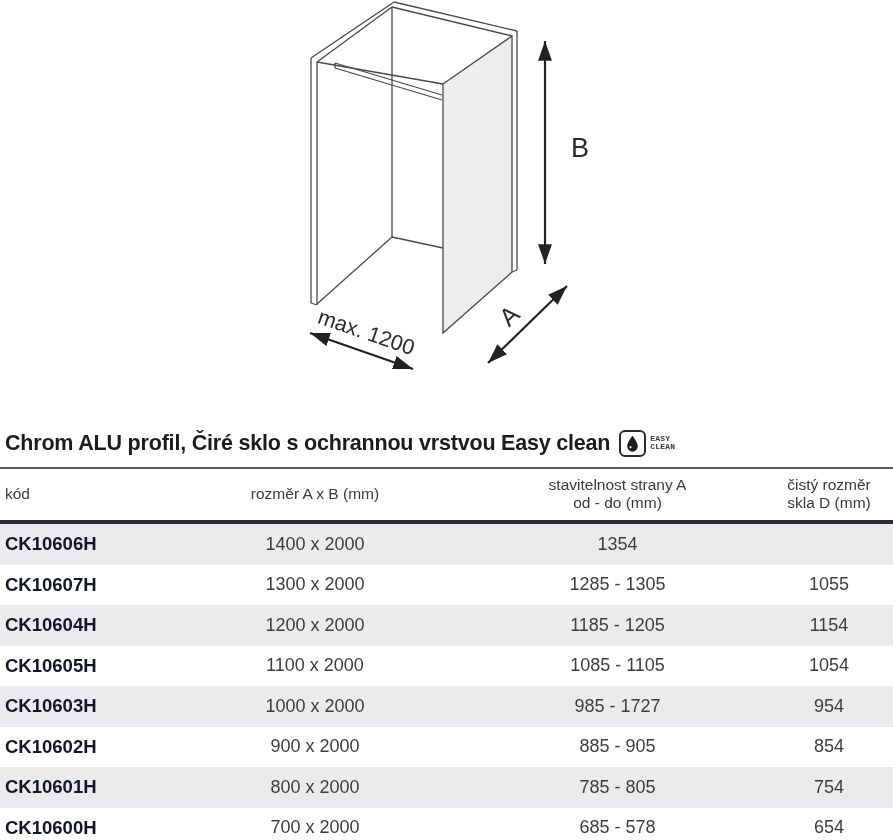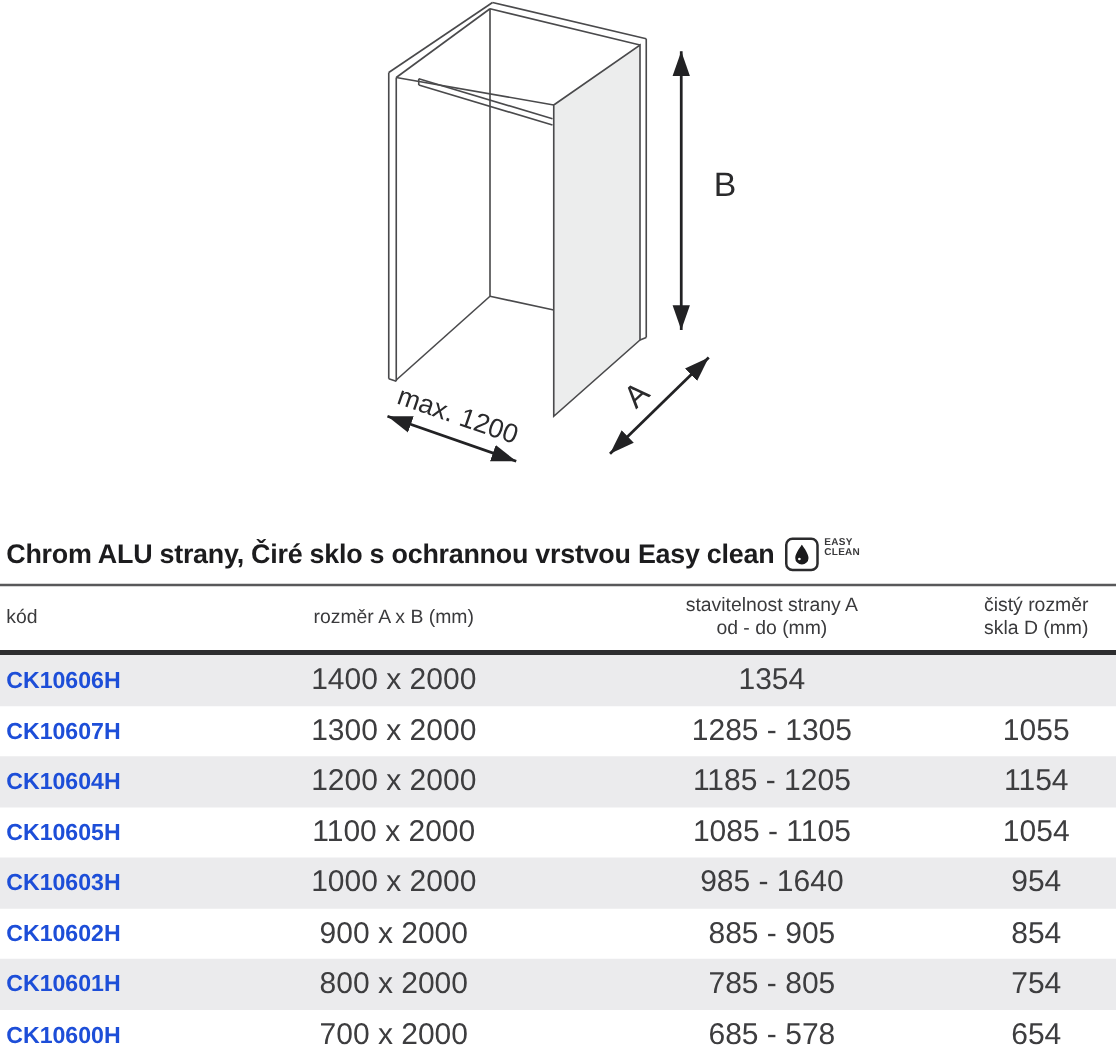--- a/index.html
+++ b/index.html
@@ -8,41 +8,41 @@
   .page { position:relative; width:893px; height:840px; }
 
   
   .diagram { position:absolute; left:280px; top:0; width:320px; height:400px; }
 
   
   .title-row { position:absolute; left:5px; top:424px; width:880px; height:38px;
     display:flex; align-items:center; }
   .page-title { font-size:21.5px; font-weight:bold; color:#1c1c1e; letter-spacing:-0.2px;
     white-space:nowrap; }
-  .badge { display:flex; margin-left:9px; }
+  .badge { display:flex; align-items:center; margin-left:9px;font-family:Liberation Mono, monospace; }
   .badge-box { width:27px; height:27px; border:2px solid #2b2b2d; border-radius:6px;
     display:flex; align-items:center; justify-content:center; background:#fff; }
   .badge-text { margin-left:4px; font-size:8px; line-height:8.5px; color:#3a3a3c;
     letter-spacing:0.2px; font-weight:bold; }
 
   
   .rule-thin { position:absolute; left:0; top:467px; width:893px; height:2px; background:#58585a; }
   .rule-thick { position:absolute; left:0; top:520px; width:893px; height:4px; background:#2e2e30; }
 
   
   .grid-row { display:grid; grid-template-columns:160px 310px 295px 128px; align-items:center; }
   .thead { position:absolute; left:0; top:468px; width:845px; height:52px; }
   .thead .grid-row { height:52px; }
   .th { font-size:15.5px; color:#3a3a3c; text-align:center; line-height:18px; }
   .th.left { text-align:left; padding-left:5px; }
   .tbody { position:absolute; left:0; top:524px; width:893px; }
   .tr { height:40.5px; }
   .tr.alt { background:#ebebed; }
-  .td { font-size:24px; color:#3d3d3f; text-align:center; }
-  .td.code { text-align:left; padding-left:5px; font-weight:bold; font-size:18.5px; color:#1d4ed8; }
+  .td { font-size:18px; color:#3d3d3f; text-align:center; }
+  .td.code { text-align:left; padding-left:5px; font-weight:bold; font-size:18.5px; color:#0f172a; }
 </style>
 </head>
 <body>
 
 <div class="page">
 
   <div class="diagram">
     <svg width="320" height="400" viewBox="0 0 320 400">
       <defs>
         <marker id="ah" viewBox="0 0 10 7" refX="10" refY="3.5" markerWidth="9" markerHeight="7" orient="auto-start-reverse">
@@ -90,21 +90,21 @@
       </g>
 
       <g>
         <line x1="30" y1="333" x2="133" y2="369" stroke="#222224" stroke-width="2.2" marker-start="url(#ah)" marker-end="url(#ah)"></line>
         <text x="84" y="339" font-size="21.5" fill="#2a2a2c" text-anchor="middle" transform="rotate(19 84 339)">max. 1200</text>
       </g>
     </svg>
   </div>
 
   <div class="title-row">
-    <span class="page-title">Chrom ALU strany, Čiré sklo s ochrannou vrstvou Easy clean</span>
+    <span class="page-title">Chrom ALU profil, Čiré sklo s ochrannou vrstvou Easy clean</span>
     <span class="badge">
       <span class="badge-box">
         <svg width="17" height="19" viewBox="0 0 24 26">
           <path d="M12 2 C12 2 4.5 11.5 4.5 17 a7.5 7.5 0 0 0 15 0 C19.5 11.5 12 2 12 2 Z" fill="#1a1a1c"></path>
           <circle cx="9.2" cy="18.2" r="1.5" fill="#ffffff"></circle>
         </svg>
       </span>
       <span class="badge-text">
         <div>EASY</div>
         <div>CLEAN</div>
@@ -151,21 +151,21 @@
     </div>
     <div class="grid-row tr">
       <div class="td code">CK10605H</div>
       <div class="td">1100 x 2000</div>
       <div class="td">1085 - 1105</div>
       <div class="td">1054</div>
     </div>
     <div class="grid-row tr alt">
       <div class="td code">CK10603H</div>
       <div class="td">1000 x 2000</div>
-      <div class="td">985 - 1640</div>
+      <div class="td">985 - 1727</div>
       <div class="td">954</div>
     </div>
     <div class="grid-row tr">
       <div class="td code">CK10602H</div>
       <div class="td">900 x 2000</div>
       <div class="td">885 - 905</div>
       <div class="td">854</div>
     </div>
     <div class="grid-row tr alt">
       <div class="td code">CK10601H</div>

